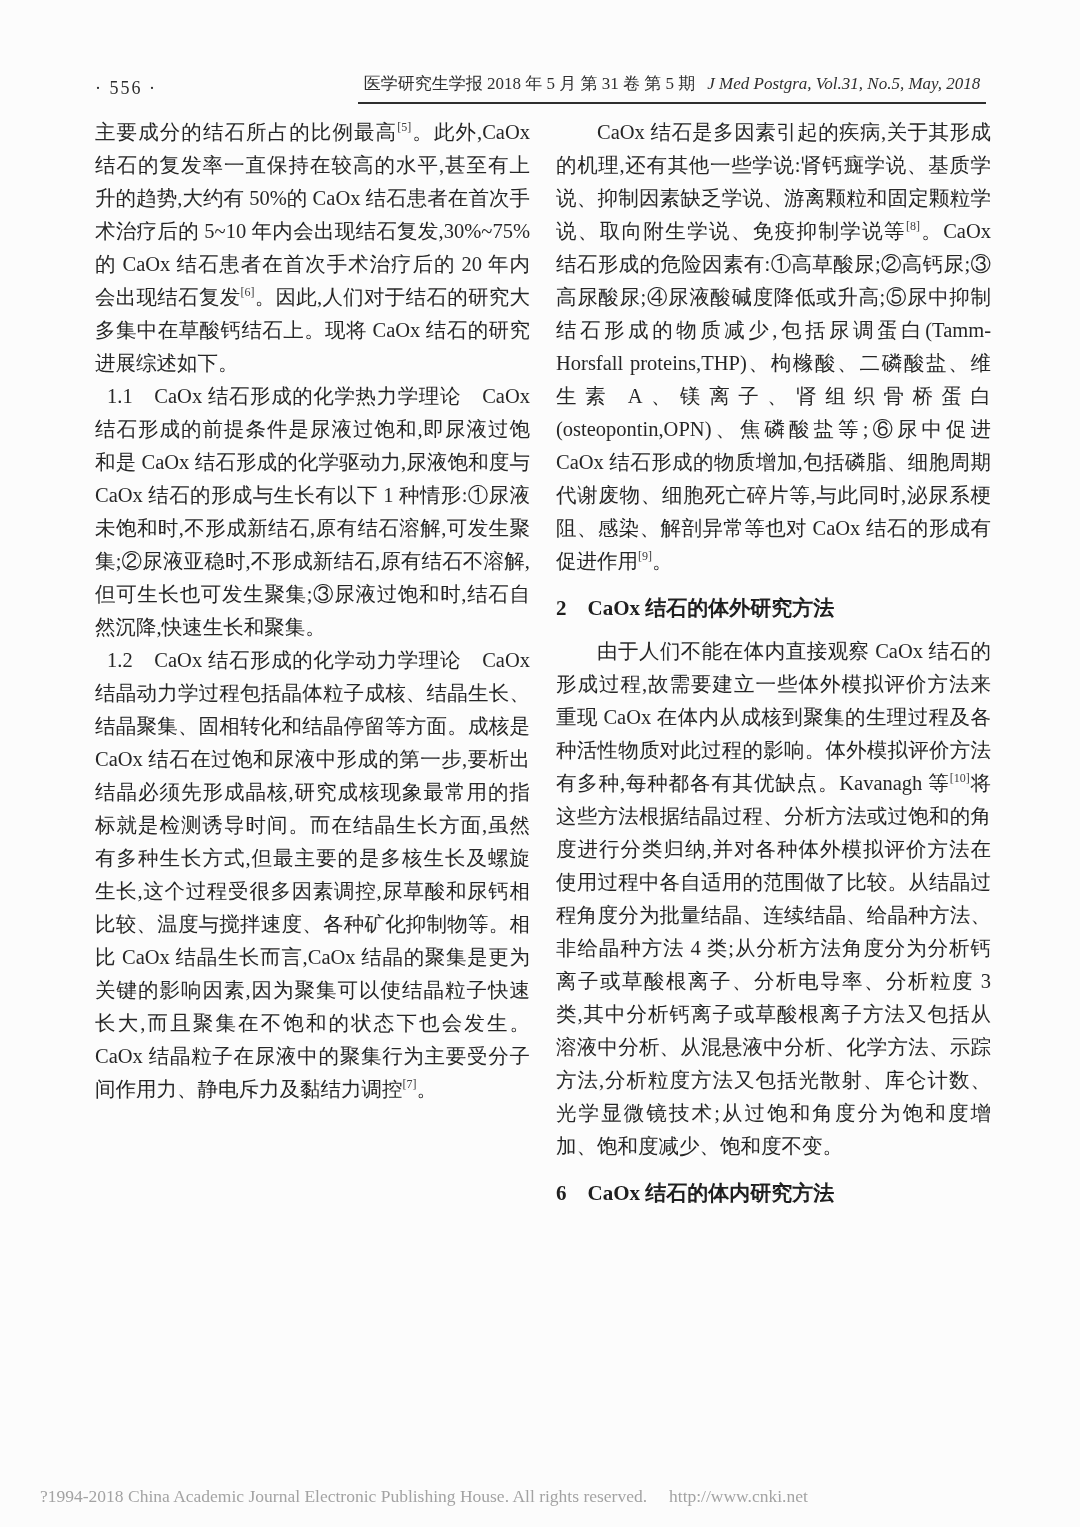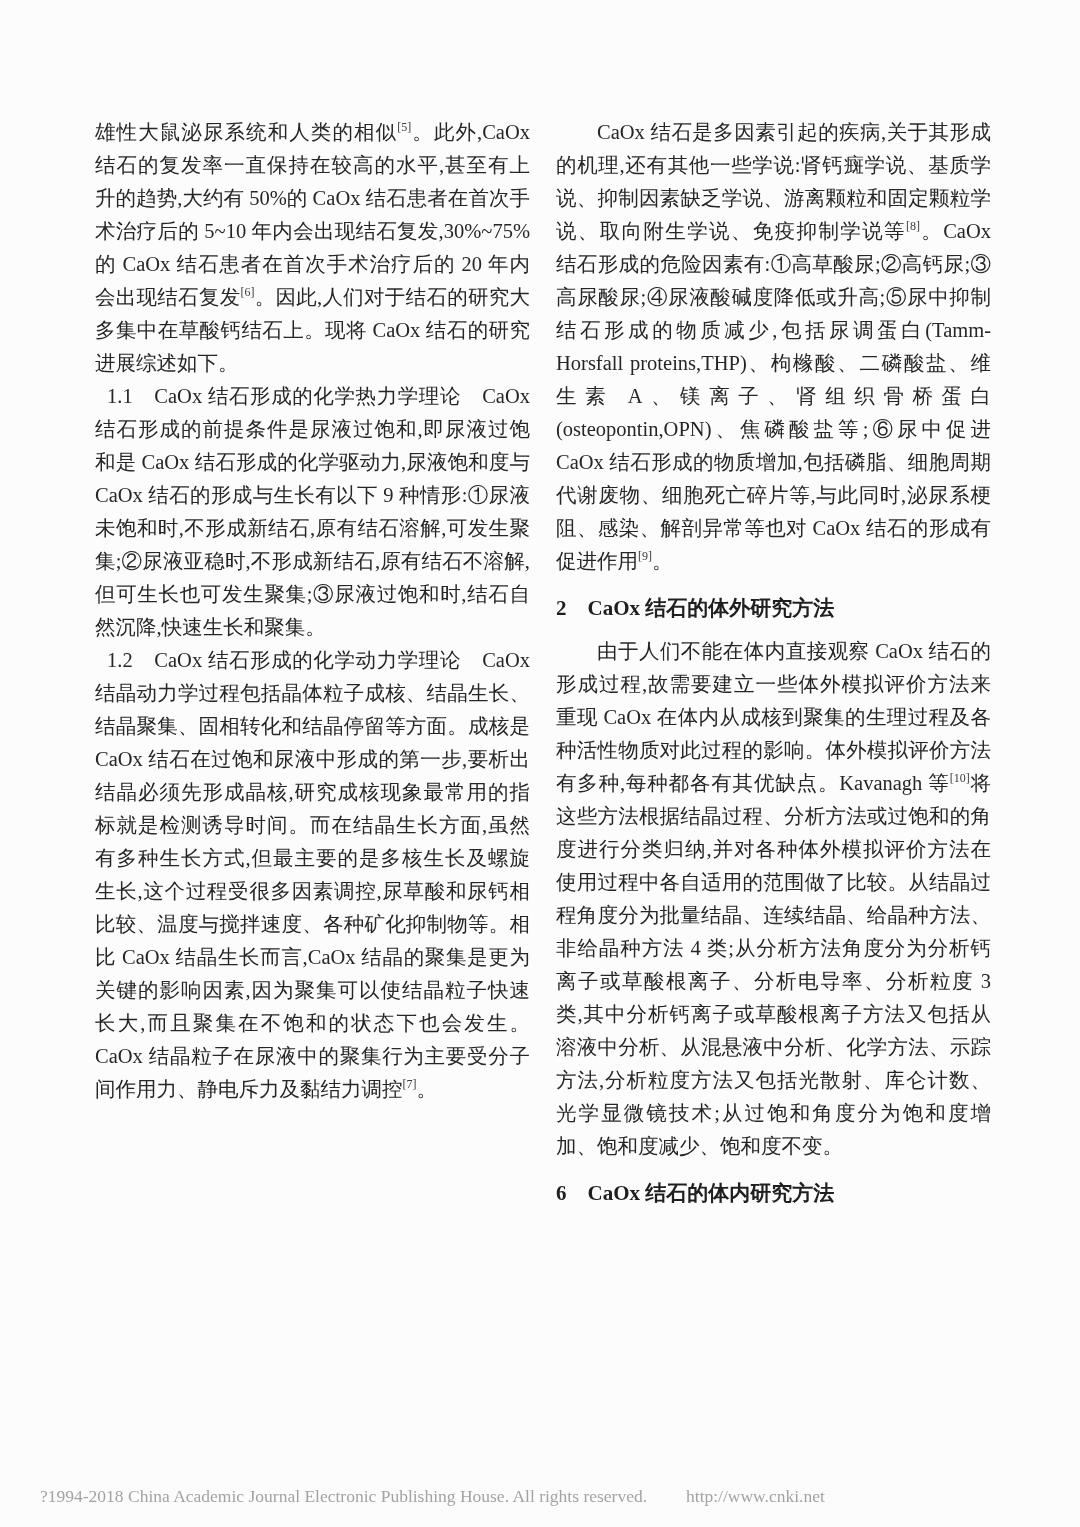--- a/index.html
+++ b/index.html
@@ -46,32 +46,38 @@
   .lead { font-weight:400;margin-left:12px; }
   sup.ref {
     font-size:12px; line-height:0; vertical-align:super;
     color:#3a3a3a; letter-spacing:0;
   }
   
   .ftr {
     position:absolute; left:40px; top:1486px; width:1010px;
     color:#a3a3a3; font-size:17.5px; white-space:nowrap;
   }
-  .ftr .url { margin-left:39px; }
+  .ftr .url { margin-left:22px; }
 </style>
 </head>
 <body>
 
 <div class="page">
 
+  <header class="hdr">
+    <span class="pageno">· 556 ·</span>
+    <div class="jline">
+      <span>医学研究生学报 2018 年 5 月 第 31 卷 第 5 期</span><span class="jen">J Med Postgra, Vol.31, No.5, May, 2018</span>
+    </div>
+  </header>
 
   <main class="cols">
     <section class="col" id="col-left">
-        <p><span>雄性大鼠泌尿系统和人类的相似</span><sup class="ref">[5]</sup><span>。此外,CaOx 结石的复发率一直保持在较高的水平,甚至有上升的趋势,大约有 50%的 CaOx 结石患者在首次手术治疗后的 5~10 年内会出现结石复发,30%~75%的 CaOx 结石患者在首次手术治疗后的 20 年内会出现结石复发</span><sup class="ref">[6]</sup><span>。因此,人们对于结石的研究大多集中在草酸钙结石上。现将 CaOx 结石的研究进展综述如下。</span></p>
-        <p><span class="lead">1.1　CaOx 结石形成的化学热力学理论</span><span>　CaOx 结石形成的前提条件是尿液过饱和,即尿液过饱和是 CaOx 结石形成的化学驱动力,尿液饱和度与 CaOx 结石的形成与生长有以下 9 种情形:①尿液未饱和时,不形成新结石,原有结石溶解,可发生聚集;②尿液亚稳时,不形成新结石,原有结石不溶解,但可生长也可发生聚集;③尿液过饱和时,结石自然沉降,快速生长和聚集。</span></p>
+        <p><span>主要成分的结石所占的比例最高</span><sup class="ref">[5]</sup><span>。此外,CaOx 结石的复发率一直保持在较高的水平,甚至有上升的趋势,大约有 50%的 CaOx 结石患者在首次手术治疗后的 5~10 年内会出现结石复发,30%~75%的 CaOx 结石患者在首次手术治疗后的 20 年内会出现结石复发</span><sup class="ref">[6]</sup><span>。因此,人们对于结石的研究大多集中在草酸钙结石上。现将 CaOx 结石的研究进展综述如下。</span></p>
+        <p><span class="lead">1.1　CaOx 结石形成的化学热力学理论</span><span>　CaOx 结石形成的前提条件是尿液过饱和,即尿液过饱和是 CaOx 结石形成的化学驱动力,尿液饱和度与 CaOx 结石的形成与生长有以下 1 种情形:①尿液未饱和时,不形成新结石,原有结石溶解,可发生聚集;②尿液亚稳时,不形成新结石,原有结石不溶解,但可生长也可发生聚集;③尿液过饱和时,结石自然沉降,快速生长和聚集。</span></p>
         <p><span class="lead">1.2　CaOx 结石形成的化学动力学理论</span><span>　CaOx 结晶动力学过程包括晶体粒子成核、结晶生长、结晶聚集、固相转化和结晶停留等方面。成核是 CaOx 结石在过饱和尿液中形成的第一步,要析出结晶必须先形成晶核,研究成核现象最常用的指标就是检测诱导时间。而在结晶生长方面,虽然有多种生长方式,但最主要的是多核生长及螺旋生长,这个过程受很多因素调控,尿草酸和尿钙相比较、温度与搅拌速度、各种矿化抑制物等。相比 CaOx 结晶生长而言,CaOx 结晶的聚集是更为关键的影响因素,因为聚集可以使结晶粒子快速长大,而且聚集在不饱和的状态下也会发生。CaOx 结晶粒子在尿液中的聚集行为主要受分子间作用力、静电斥力及黏结力调控</span><sup class="ref">[7]</sup><span>。</span></p>
       </section>
     <section class="col" id="col-right">
         <p class="indent"><span>CaOx 结石是多因素引起的疾病,关于其形成的机理,还有其他一些学说:肾钙癍学说、基质学说、抑制因素缺乏学说、游离颗粒和固定颗粒学说、取向附生学说、免疫抑制学说等</span><sup class="ref">[8]</sup><span>。CaOx 结石形成的危险因素有:①高草酸尿;②高钙尿;③高尿酸尿;④尿液酸碱度降低或升高;⑤尿中抑制结石形成的物质减少,包括尿调蛋白(Tamm-Horsfall proteins,THP)、枸橼酸、二磷酸盐、维生素 A、镁离子、肾组织骨桥蛋白(osteopontin,OPN)、焦磷酸盐等;⑥尿中促进 CaOx 结石形成的物质增加,包括磷脂、细胞周期代谢废物、细胞死亡碎片等,与此同时,泌尿系梗阻、感染、解剖异常等也对 CaOx 结石的形成有促进作用</span><sup class="ref">[9]</sup><span>。</span></p>
         <h2>2　CaOx 结石的体外研究方法</h2>
         <p class="indent"><span>由于人们不能在体内直接观察 CaOx 结石的形成过程,故需要建立一些体外模拟评价方法来重现 CaOx 在体内从成核到聚集的生理过程及各种活性物质对此过程的影响。体外模拟评价方法有多种,每种都各有其优缺点。Kavanagh 等</span><sup class="ref">[10]</sup><span>将这些方法根据结晶过程、分析方法或过饱和的角度进行分类归纳,并对各种体外模拟评价方法在使用过程中各自适用的范围做了比较。从结晶过程角度分为批量结晶、连续结晶、给晶种方法、非给晶种方法 4 类;从分析方法角度分为分析钙离子或草酸根离子、分析电导率、分析粒度 3 类,其中分析钙离子或草酸根离子方法又包括从溶液中分析、从混悬液中分析、化学方法、示踪方法,分析粒度方法又包括光散射、库仑计数、光学显微镜技术;从过饱和角度分为饱和度增加、饱和度减少、饱和度不变。</span></p>
         <h2>6　CaOx 结石的体内研究方法</h2>
       </section>
   </main>
 

